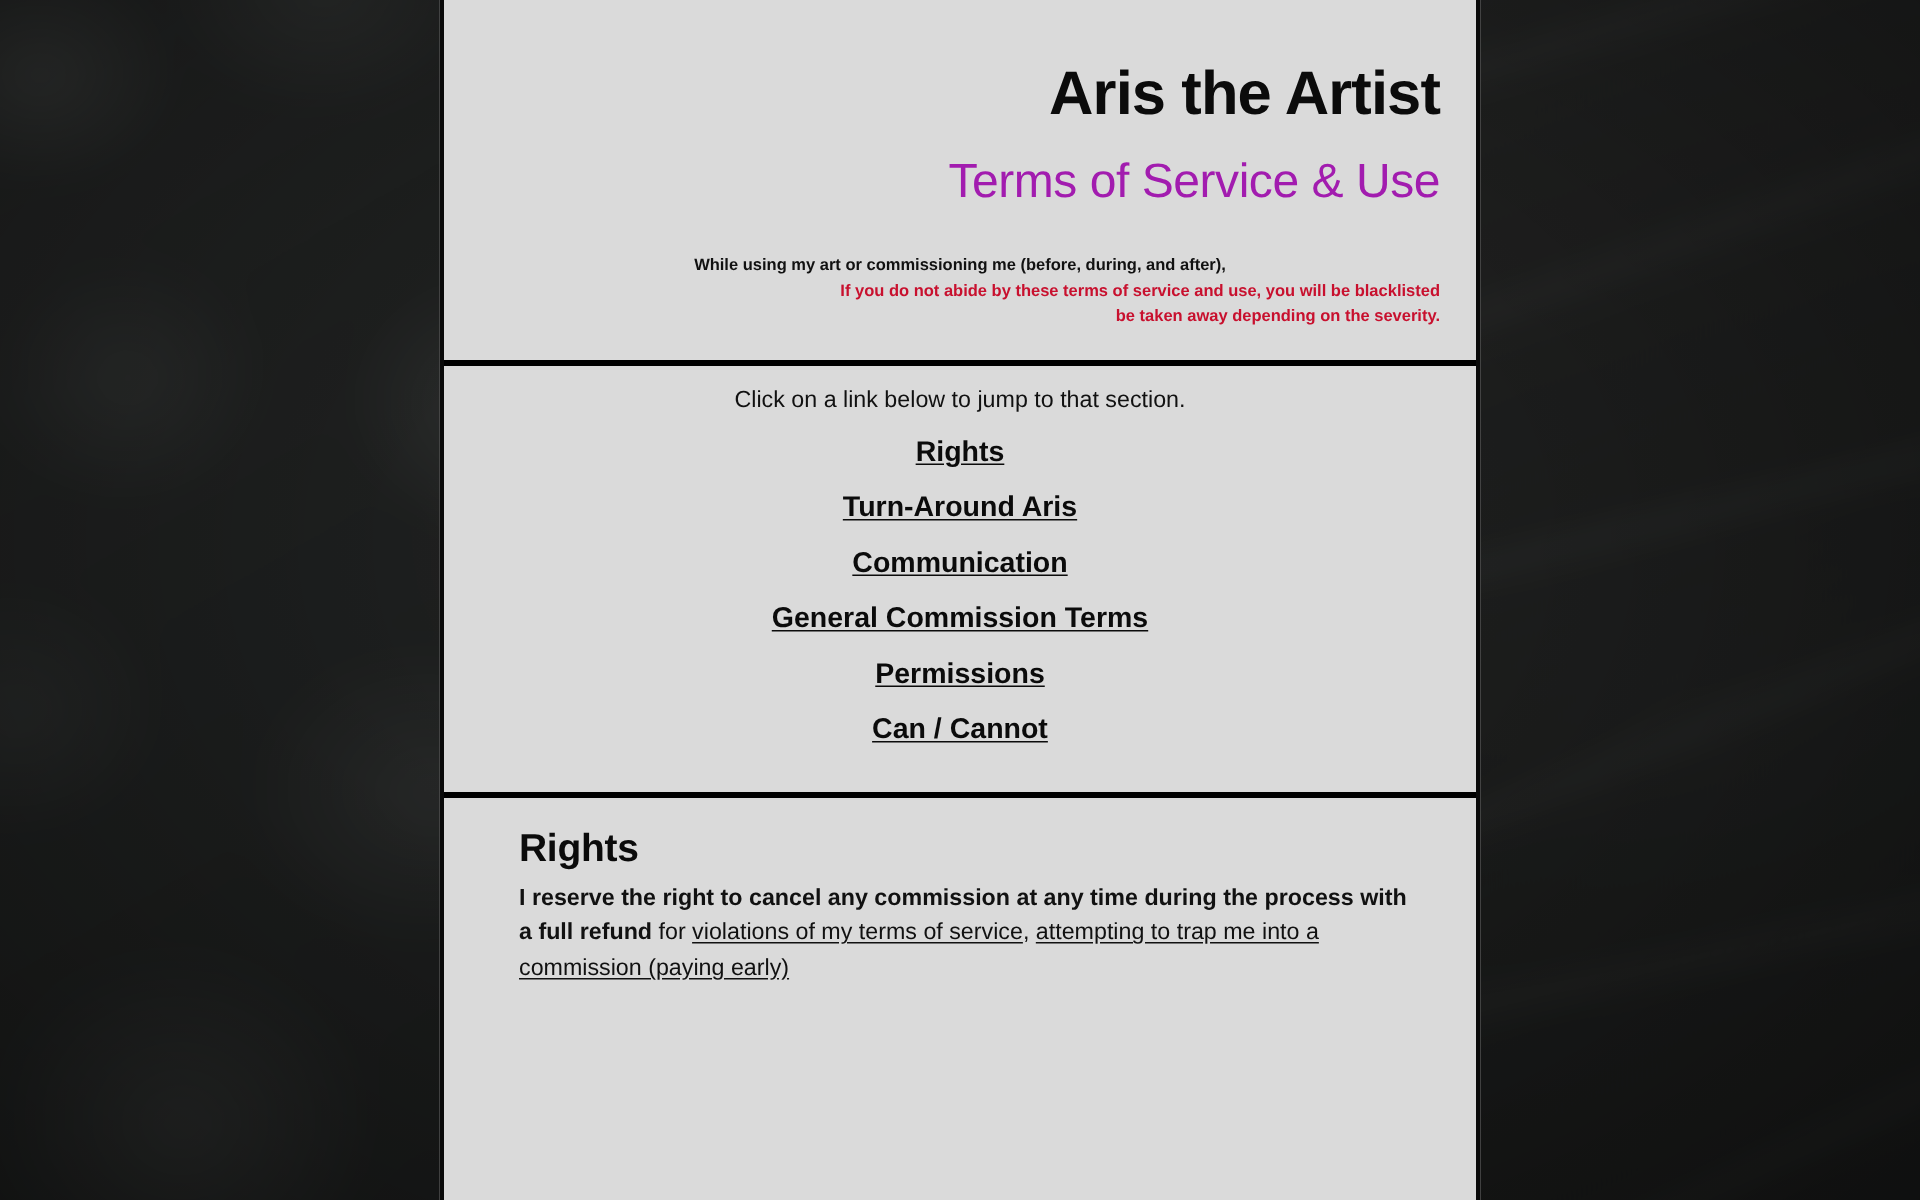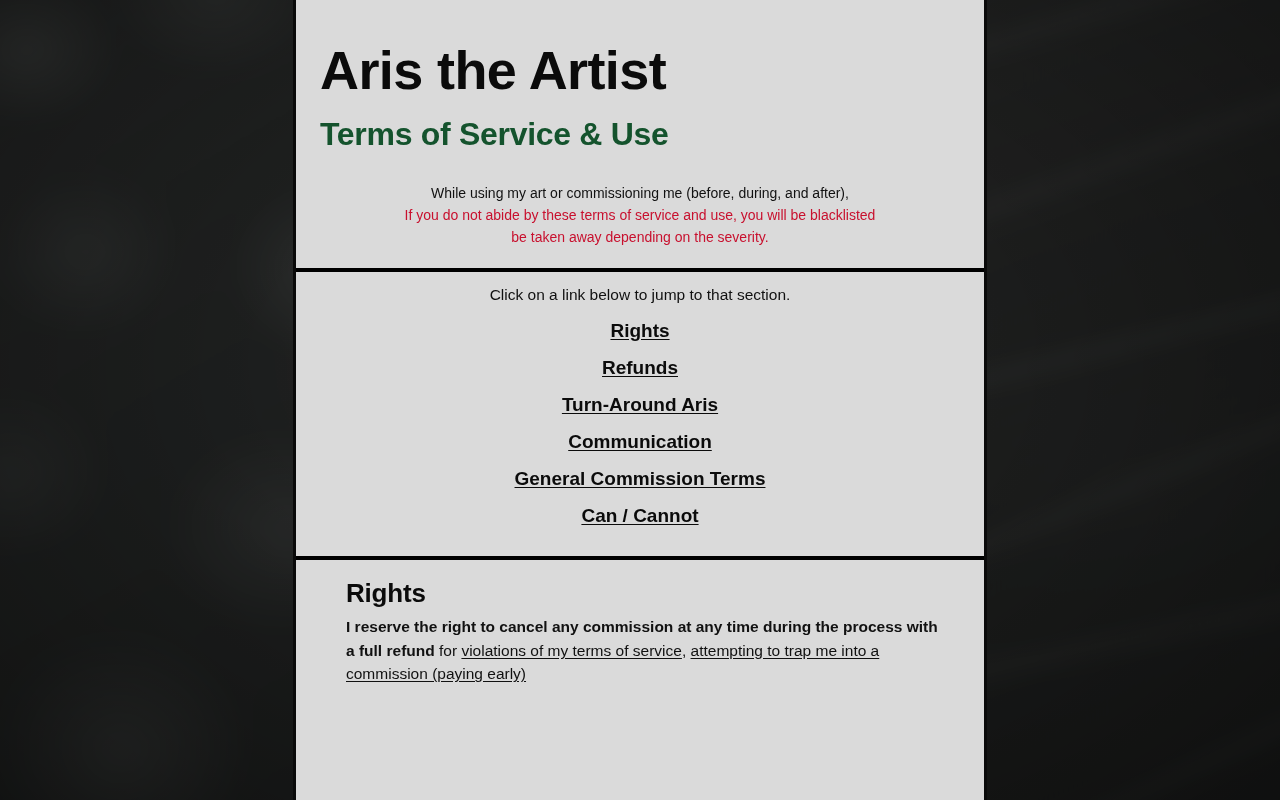--- a/index.html
+++ b/index.html
@@ -85,40 +85,40 @@
 
   .panel { background:#dadada; width:100%; }
   .panel-hero   { padding:40px 24px 20px; }
   .panel-nav    { padding:14px 24px 22px; }
   .panel-body   { padding:18px 44px 0 50px; }
 
   .rule { height:4px; background:#000; width:100%; }
 
   
   .title-main {
-    text-align:left;
-    font-size:54px;
+    text-align:right;
+    font-size:41px;
     font-weight:bold;
     letter-spacing:-0.6px;
     color:#0b0b0b;
     line-height:1.12;
     margin-bottom:16px;
   }
   .title-sub {
-    text-align:left;
+    text-align:right;
     font-size:32px;
-    font-weight:bold;
+    font-weight:normal;
     letter-spacing:-0.3px;
-    color:#14532d;
+    color:#a21caf;
     line-height:1.15;
     margin-bottom:30px;
   }
 
-  .intro { text-align:center; font-size:14px; line-height:1.55; color:#111; }
-  .intro .warn { color:#c8102e; }
+  .intro { text-align:center; font-size:11px; line-height:1.55; color:#111;font-weight:bold; }
+  .intro .warn { color:#c8102e;text-align:right; }
 
   .nav-hint {
     text-align:center;
     font-size:15.5px;
     color:#111;
     margin-bottom:8px;
   }
   .nav-list { list-style:none; text-align:center; }
   .nav-list li { margin:0; padding:0; }
   .nav-link {
@@ -182,30 +182,30 @@
   <div class="rule"></div>
 
   <section class="panel panel-nav">
     <p class="nav-hint">Click on a link below to jump to that section.</p>
 
     <ul class="nav-list">
       <li>
         <a class="nav-link">Rights</a>
       </li>
       <li>
-        <a class="nav-link">Refunds</a>
-      </li>
-      <li>
         <a class="nav-link">Turn-Around Aris</a>
       </li>
       <li>
         <a class="nav-link">Communication</a>
       </li>
       <li>
         <a class="nav-link">General Commission Terms</a>
+      </li>
+      <li>
+        <a class="nav-link">Permissions</a>
       </li>
       <li>
         <a class="nav-link">Can / Cannot</a>
       </li>
     </ul>
   </section>
 
   <div class="rule"></div>
 
   <section class="panel panel-body">

